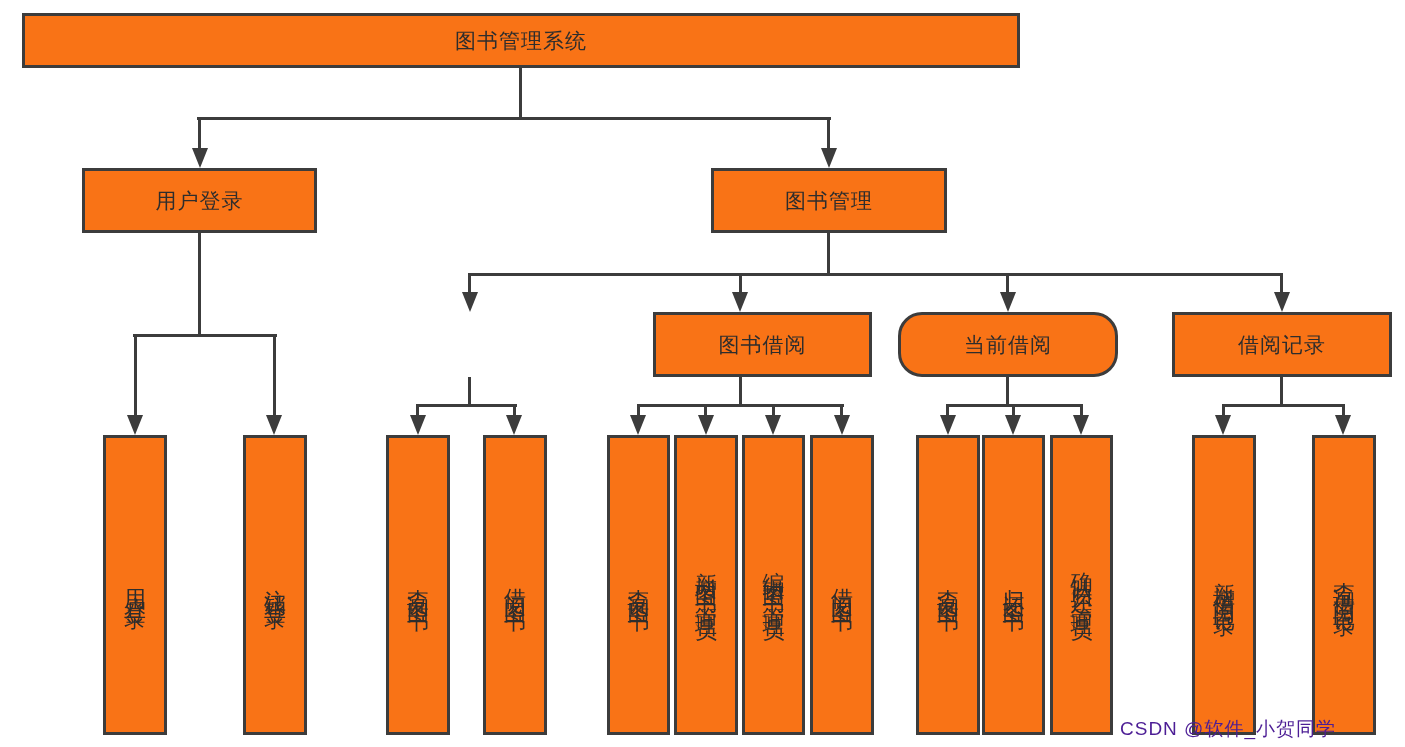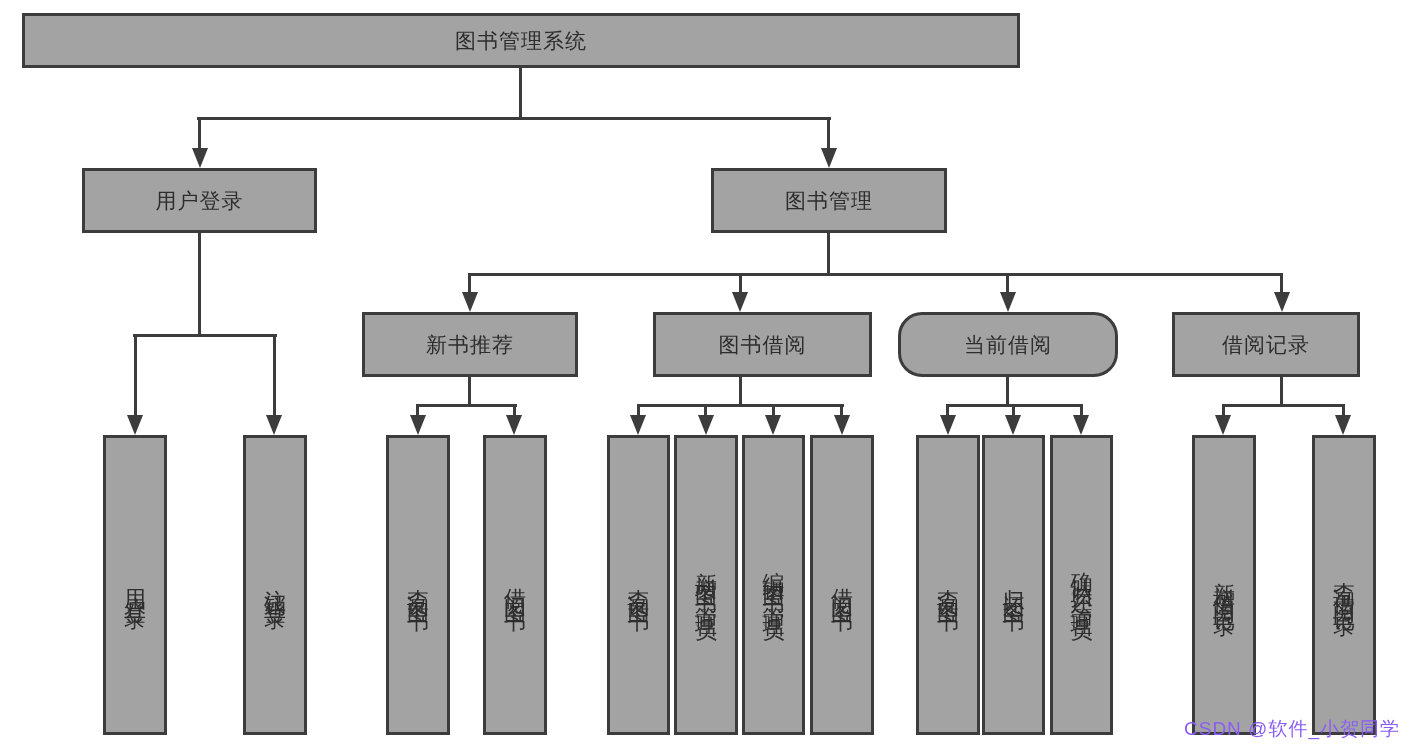--- a/index.html
+++ b/index.html
@@ -12,21 +12,21 @@
     width:1405px;height:747px;
     background:#ffffff;
     font-family:"Liberation Sans","DejaVu Sans",sans-serif;
     color:var(--text);
     overflow:hidden;
   }
   .box{
     position:absolute;
     box-sizing:border-box;
     border:3px solid var(--line);
-    background:#a3a3a3;
+    background:#f97316;
     display:flex;
     align-items:center;
     justify-content:center;
     font-size:21px;
     letter-spacing:1px;
     text-align:center;
   }
   .leaf{
     writing-mode:vertical-rl;
     text-orientation:mixed;
@@ -38,23 +38,23 @@
   .hl{height:3px;}
   .vl{width:3px;}
   .ar{
     position:absolute;width:0;height:0;
     border-left:8px solid transparent;
     border-right:8px solid transparent;
     border-top:20px solid var(--line);
   }
   .watermark{
     position:absolute;
-    left:1184px;top:716px;
+    left:1120px;top:716px;
     font-size:19px;
-    color:#8b5cf6;
+    color:#4c1d95;
     letter-spacing:1px;
     white-space:nowrap;
     z-index:5;
   }
 </style>
 </head>
 <body>
 
 <div id="stage">
 
@@ -87,30 +87,27 @@
   <div class="hl" style="left:468px;top:273px;width:815px;"></div>
   <div class="vl" style="left:468px;top:273px;height:19px;"></div>
   <div class="vl" style="left:739px;top:273px;height:19px;"></div>
   <div class="vl" style="left:1006px;top:273px;height:19px;"></div>
   <div class="vl" style="left:1280px;top:273px;height:19px;"></div>
   <div class="ar" style="left:462px;top:292px;"></div>
   <div class="ar" style="left:732px;top:292px;"></div>
   <div class="ar" style="left:1000px;top:292px;"></div>
   <div class="ar" style="left:1274px;top:292px;"></div>
 
-  <div class="box" style="left:362px;top:312px;width:216px;height:65px;">
-    <span>新书推荐</span>
-  </div>
   <div class="box" style="left:631px;top:312px;width:219px;height:65px;margin-left:22px;">
     <span>图书借阅</span>
   </div>
   <div class="box" style="left:898px;top:312px;width:220px;height:65px;border-radius:24px;">
     <span>当前借阅</span>
   </div>
-  <div class="box" style="left:1172px;top:312px;width:188px;height:65px;font-family:Liberation Mono, monospace;">
+  <div class="box" style="left:1172px;top:312px;width:220px;height:65px;font-family:Liberation Mono, monospace;">
     <span>借阅记录</span>
   </div>
 
   <div class="vl" style="left:468px;top:377px;height:29px;"></div>
   <div class="hl" style="left:416px;top:404px;width:101px;"></div>
   <div class="vl" style="left:416px;top:404px;height:11px;"></div>
   <div class="vl" style="left:513px;top:404px;height:11px;"></div>
   <div class="ar" style="left:410px;top:415px;"></div>
   <div class="ar" style="left:506px;top:415px;"></div>
 

